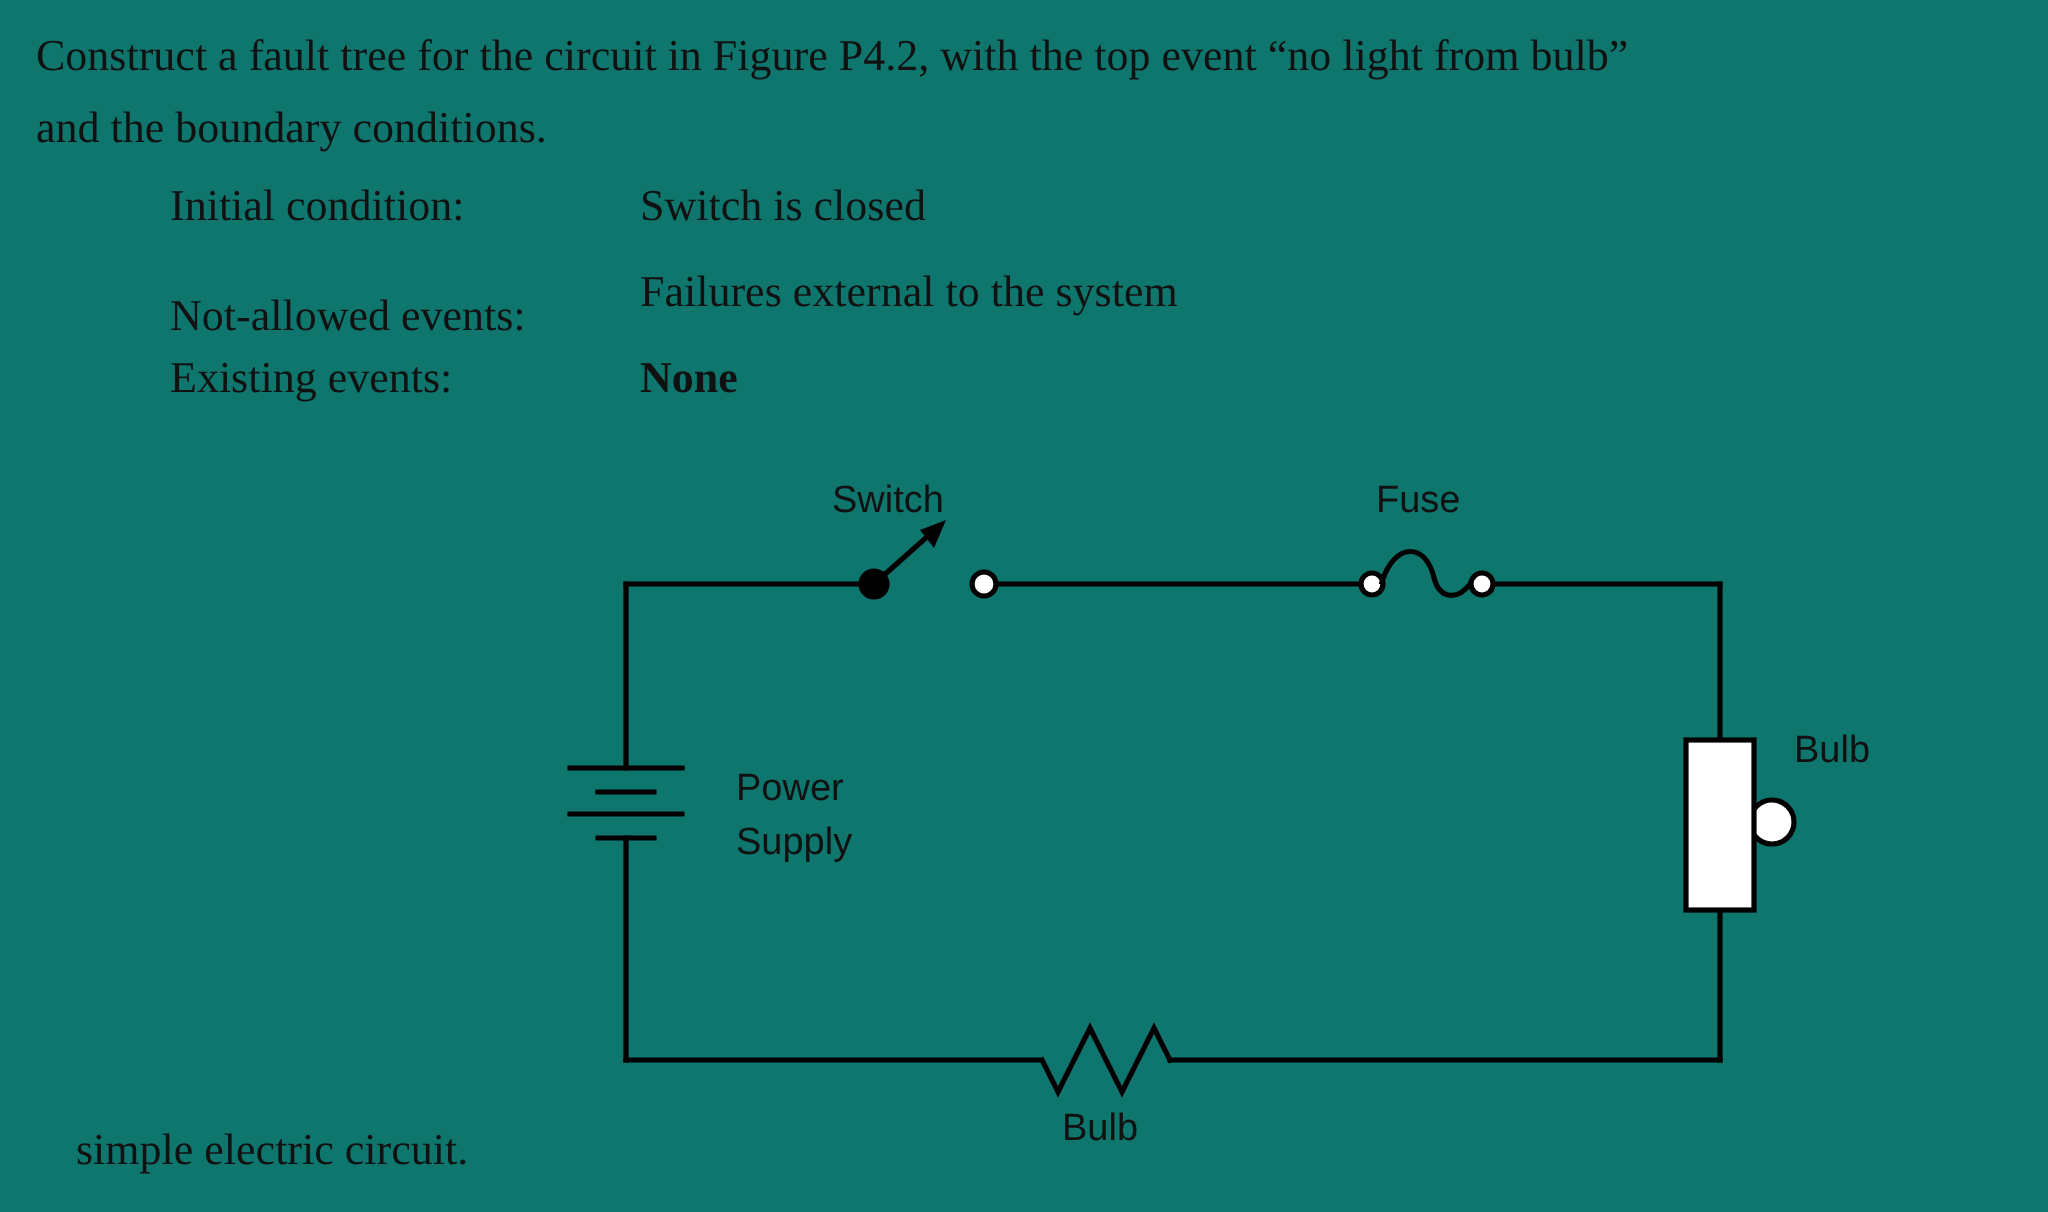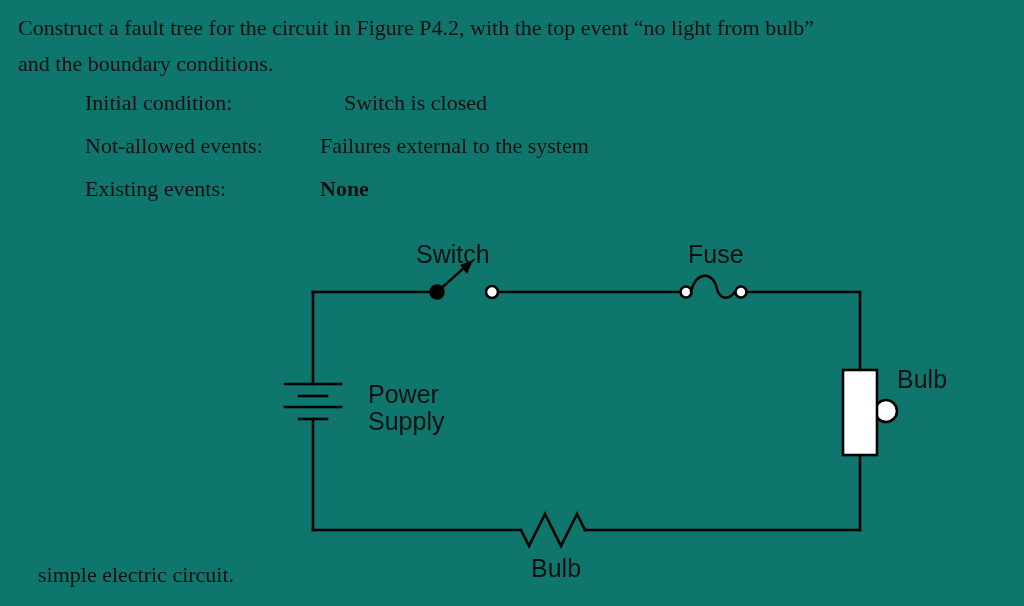--- a/index.html
+++ b/index.html
@@ -17,44 +17,44 @@
     padding-left: 18px;
   }
   .abs { position: absolute; }
   .serif {
     font-family: "Liberation Serif", "DejaVu Serif", serif;
     font-size: 22px;
     color: #111111;
   }
   .sans {
     font-family: "Liberation Sans", "DejaVu Sans", sans-serif;
-    font-size: 25px;
+    font-size: 19px;
     color: #111111;
   }
   .problem-line { white-space: nowrap; line-height: 36px; }
   .cond-row { white-space: nowrap; }
   svg { display: block; }
 </style>
 </head>
 <body>
 
 <div id="page">
 
   <div class="abs" style="left:18px; top:10px;">
     <div class="serif problem-line">Construct a fault tree for the circuit in Figure P4.2, with the top event “no light from bulb”</div>
     <div class="serif problem-line">and the boundary conditions.</div>
   </div>
 
   <div class="abs" style="left:0; top:90px;">
     <div class="cond-row">
       <span class="serif abs" style="left:85px; top:0;">Initial condition:</span>
-      <span class="serif abs" style="left:320px; top:0;margin-left:24px;">Switch is closed</span>
+      <span class="serif abs" style="left:320px; top:0;">Switch is closed</span>
     </div>
     <div class="cond-row">
-      <span class="serif abs" style="left:85px; top:43px;">Not-allowed events:</span>
+      <span class="serif abs" style="left:85px; top:55px;">Not-allowed events:</span>
       <span class="serif abs" style="left:320px; top:43px;">Failures external to the system</span>
     </div>
     <div class="cond-row">
       <span class="serif abs" style="left:85px; top:86px;">Existing events:</span>
       <span class="serif abs" style="left:320px; top:86px;font-weight:bold;">None</span>
     </div>
   </div>
 
   <svg class="abs" style="left:0; top:0;" width="1024" height="606" viewBox="0 0 1024 606">
     <g stroke="#000000" stroke-width="2.6" fill="none" stroke-linecap="square">

